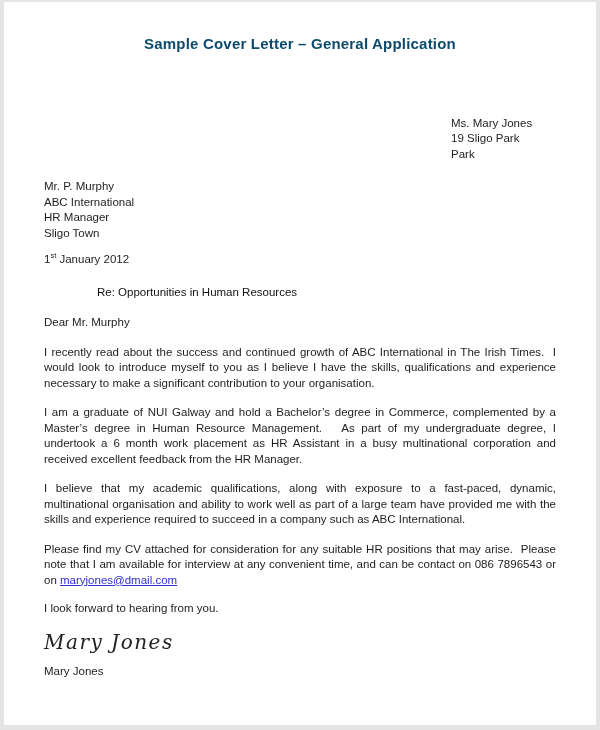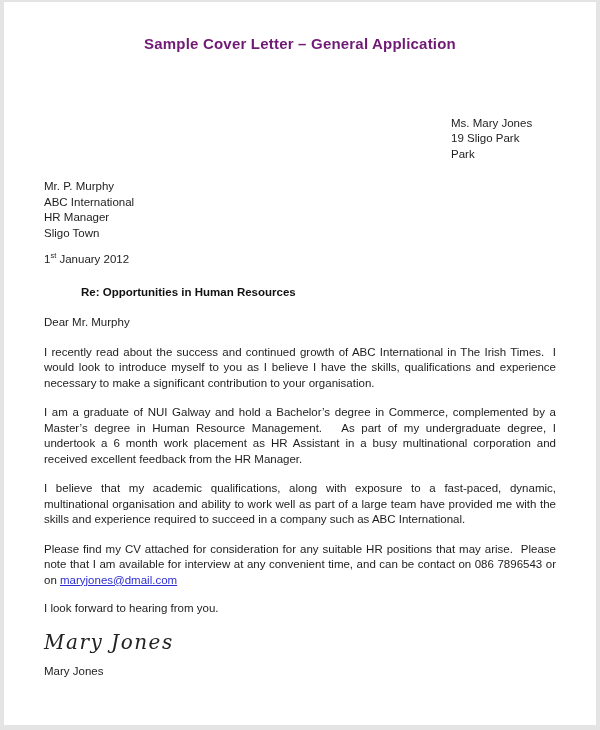--- a/index.html
+++ b/index.html
@@ -18,21 +18,21 @@
     margin: 2px 4px 5px 4px;
     background: #ffffff;
     color: #1d1d1d;
     padding: 30px 40px 0 40px;
     position: relative;
   }
   .letter-title {
     text-align: center;
     font-weight: bold;
     font-size: 15px;
-    color: #701a75;
+    color: #0c4a6e;
     margin: 4px 0 0 0;
     letter-spacing: 0.2px;
   }
   .body-text {
     font-size: 11.5px;
     line-height: 15.5px;
   }
   .sender-block {
     margin: 64px 0 10px 407px;
   }
@@ -42,23 +42,23 @@
   .address-line { white-space: pre; }
   .date-line {
     margin: 11px 0 0 0;
   }
   sup.ordinal {
     font-size: 7.5px;
     vertical-align: super;
     line-height: 0;
   }
   .subject-line {
-    font-weight: bold;
+    font-weight: normal;
     color: #111111;
-    margin: 17px 0 0 0;
+    margin: 17px 0 0 16px;
     padding-left: 37px;
   }
   .salutation {
     margin: 15px 0 0 0;
   }
   .para {
     margin: 14px 0 0 0;
     text-align: justify;
     white-space: pre-wrap;
   }

